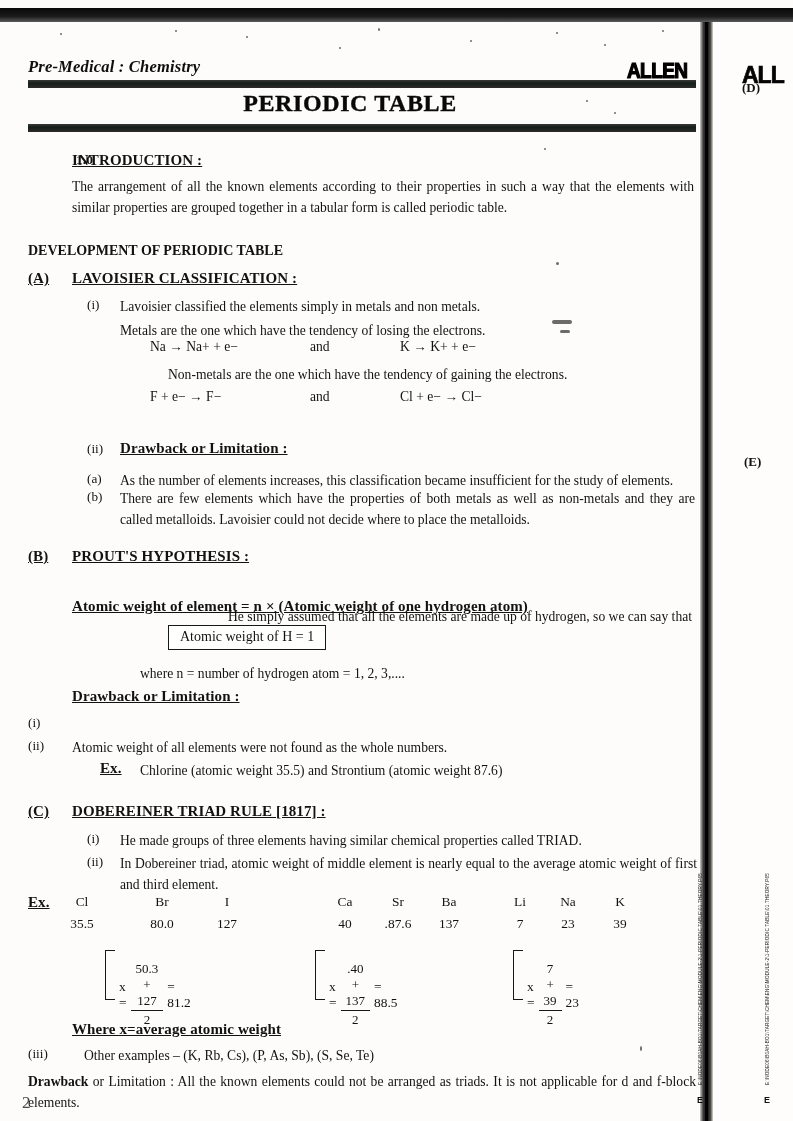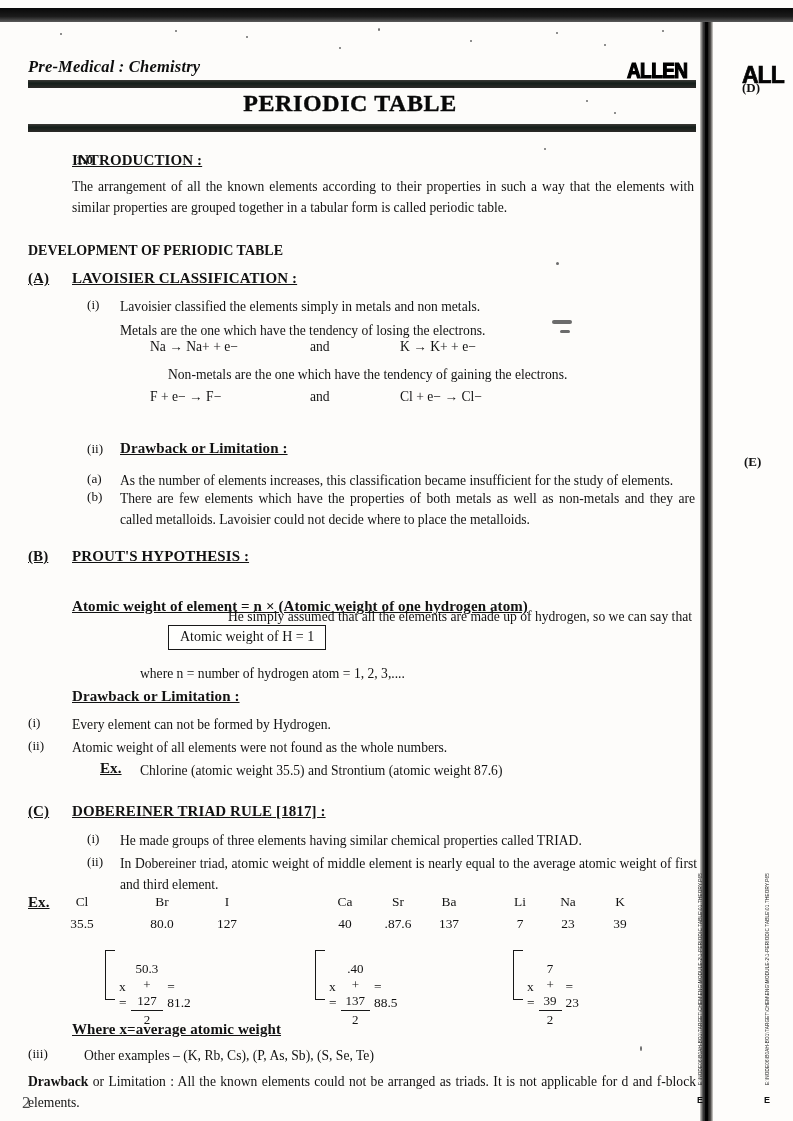--- a/index.html
+++ b/index.html
@@ -218,21 +218,20 @@
   <div class="blk body" style="top:606px;left:72px;width:620px;text-align:right;">He simply assumed that all the elements are made up of hydrogen, so we can say that</div>
   <div class="blk head" style="top:598px;left:72px;width:620px;">Atomic weight of element = n × (Atomic weight of one hydrogen atom)</div>
 
   <div class="boxed" style="top:625px;left:168px;">Atomic weight of H = 1</div>
 
   <div class="blk body" style="top:663px;left:140px;">where n = number of hydrogen atom = 1, 2, 3,....</div>
 
   <div class="blk head" style="top:688px;left:72px;">Drawback or Limitation :</div>
 
   <div class="blk lbl" style="top:715px;left:28px;">(i)</div>
-  <div class="blk body" style="top:714px;left:72px;width:620px;">Every element can not be formed by Hydrogen.</div>
 
   <div class="blk lbl" style="top:738px;left:28px;">(ii)</div>
   <div class="blk body" style="top:737px;left:72px;width:620px;">Atomic weight of all elements were not found as the whole numbers.</div>
 
   <div class="blk head" style="top:760px;left:100px;">Ex.</div>
   <div class="blk body" style="top:760px;left:140px;width:560px;">Chlorine (atomic weight 35.5)    and    Strontium (atomic weight 87.6)</div>
 
   <div class="blk head" style="top:803px;left:28px;">(C)</div>
   <div class="blk head" style="top:803px;left:72px;">DOBEREINER TRIAD RULE [1817] :</div>
 

